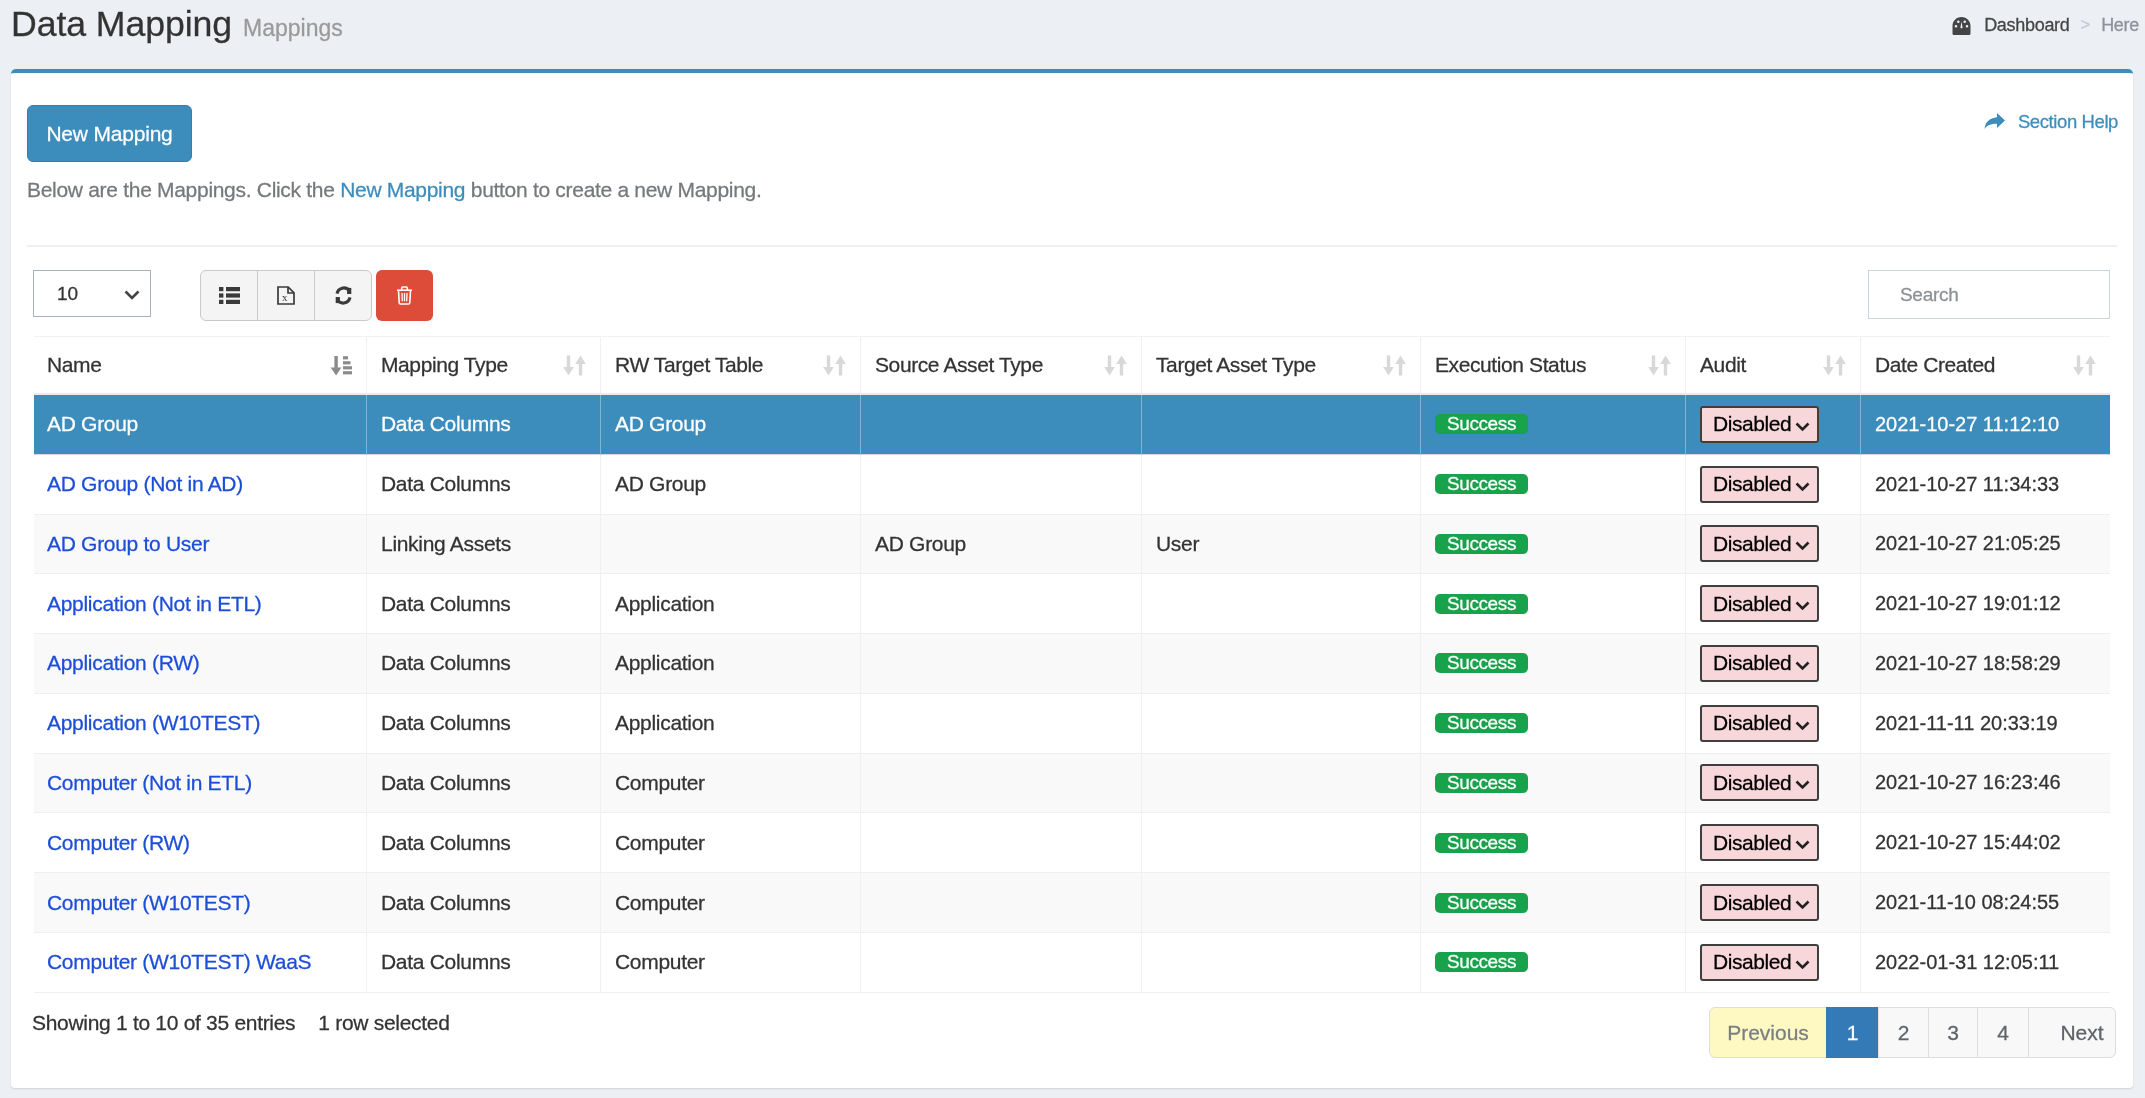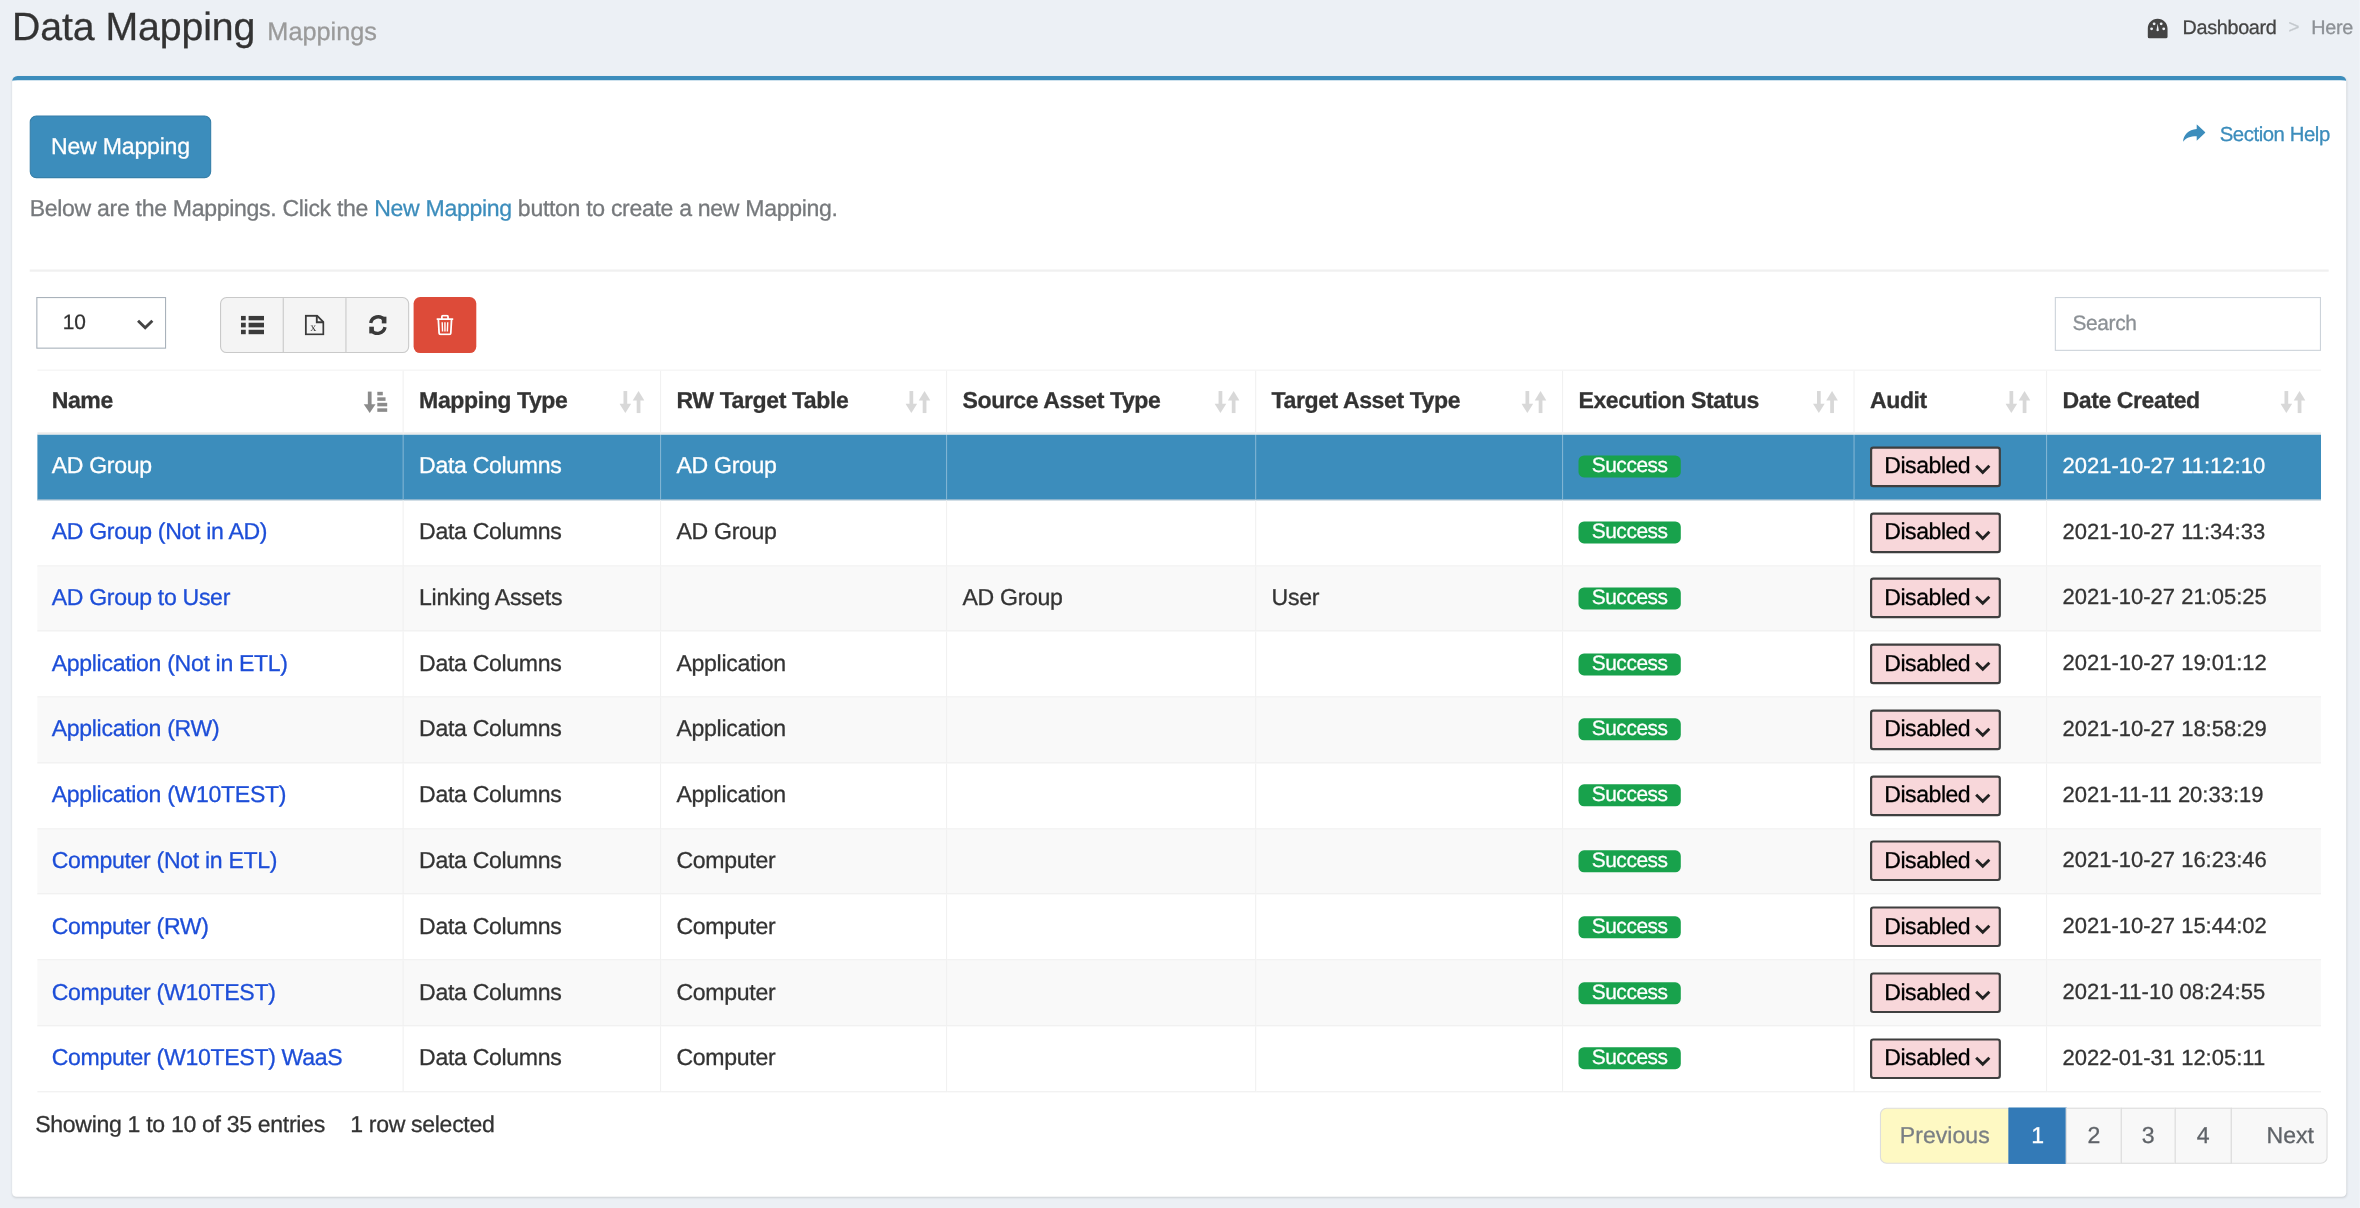--- a/index.html
+++ b/index.html
@@ -27,30 +27,30 @@
 
 
 #lensel { left:33px; top:270px; width:118px; height:47px; border:1px solid #a9b2bb; background:#fff; display:flex; align-items:center; }
 #lensel .t { font-size:19px; color:#333; margin-left:23px; }
 #lensel svg { position:absolute; right:10px; top:19px; }
 #btngrp { left:200px; top:270px; width:172px; height:51px; border:1px solid #c9c9c9; background:#f4f4f4; border-radius:6px; display:flex; }
 #btngrp .b { flex:1; display:flex; align-items:center; justify-content:center; border-right:1px solid #c9c9c9; }
 #btngrp .b:last-child { border-right:none; }
 #btn-del { left:376px; top:270px; width:57px; height:51px; background:#dd4b39; border-radius:6px; display:flex; align-items:center; justify-content:center; }
 #search { left:1868px; top:270px; width:242px; height:49px; border:1px solid #ccd3da; background:#fff; display:flex; align-items:center; }
-#search .p { color:#8b9095; font-size:19px; letter-spacing:-0.3px; margin-left:15px; }
+#search .p { color:#8b9095; font-size:19px; letter-spacing:-0.3px; margin-left:31px; }
 
 
 #tbl { left:34px; top:336px; width:2076px; border-top:1px solid #f2f2f2; }
 .trow { display:grid; grid-template-columns:333px 234px 260px 281px 279px 265px 175px 249px; }
 .trow > div { border-right:1px solid #f1f1f1; border-bottom:1px solid #efefef; display:flex; align-items:center; padding-left:14px; font-size:21px; letter-spacing:-0.3px; color:#333; overflow:hidden; }
 .trow > div:first-child { padding-left:13px; }
 .trow > div:last-child { border-right:none; }
 .thead { height:58px; }
-.thead > div { font-weight:bold; letter-spacing:-0.4px; border-bottom:2px solid #ebebeb; justify-content:space-between; padding-right:14px; }
+.thead > div { font-weight:normal; letter-spacing:-0.4px; border-bottom:2px solid #ebebeb; justify-content:space-between; padding-right:14px; }
 .tr { height:59.78px; background:#fff; }
 .tr.odd { background:#f9f9f9; }
 .tr a { color:#1d4ed8; text-decoration:none; }
 .tr .date { font-size:20px; letter-spacing:0; }
 .tr.sel { background:#3c8dbc; }
 .tr.sel > div { color:#fff; border-right-color:rgba(255,255,255,0.35); border-bottom-color:#d5dade; }
 .badge { background:#18a24c; color:#fff; font-size:19px; letter-spacing:-0.4px; border-radius:5px; width:93px; height:20px; display:flex; align-items:center; justify-content:center; }
 .pinksel { background:#f8d7da; border:2px solid #3f3f3f; border-radius:3px; width:119px; height:37px; display:flex; align-items:center; color:#000000; font-size:21px; letter-spacing:-0.45px; padding-left:11px; position:relative; }
 .pinksel svg { position:absolute; right:7px; top:14px; }
 

